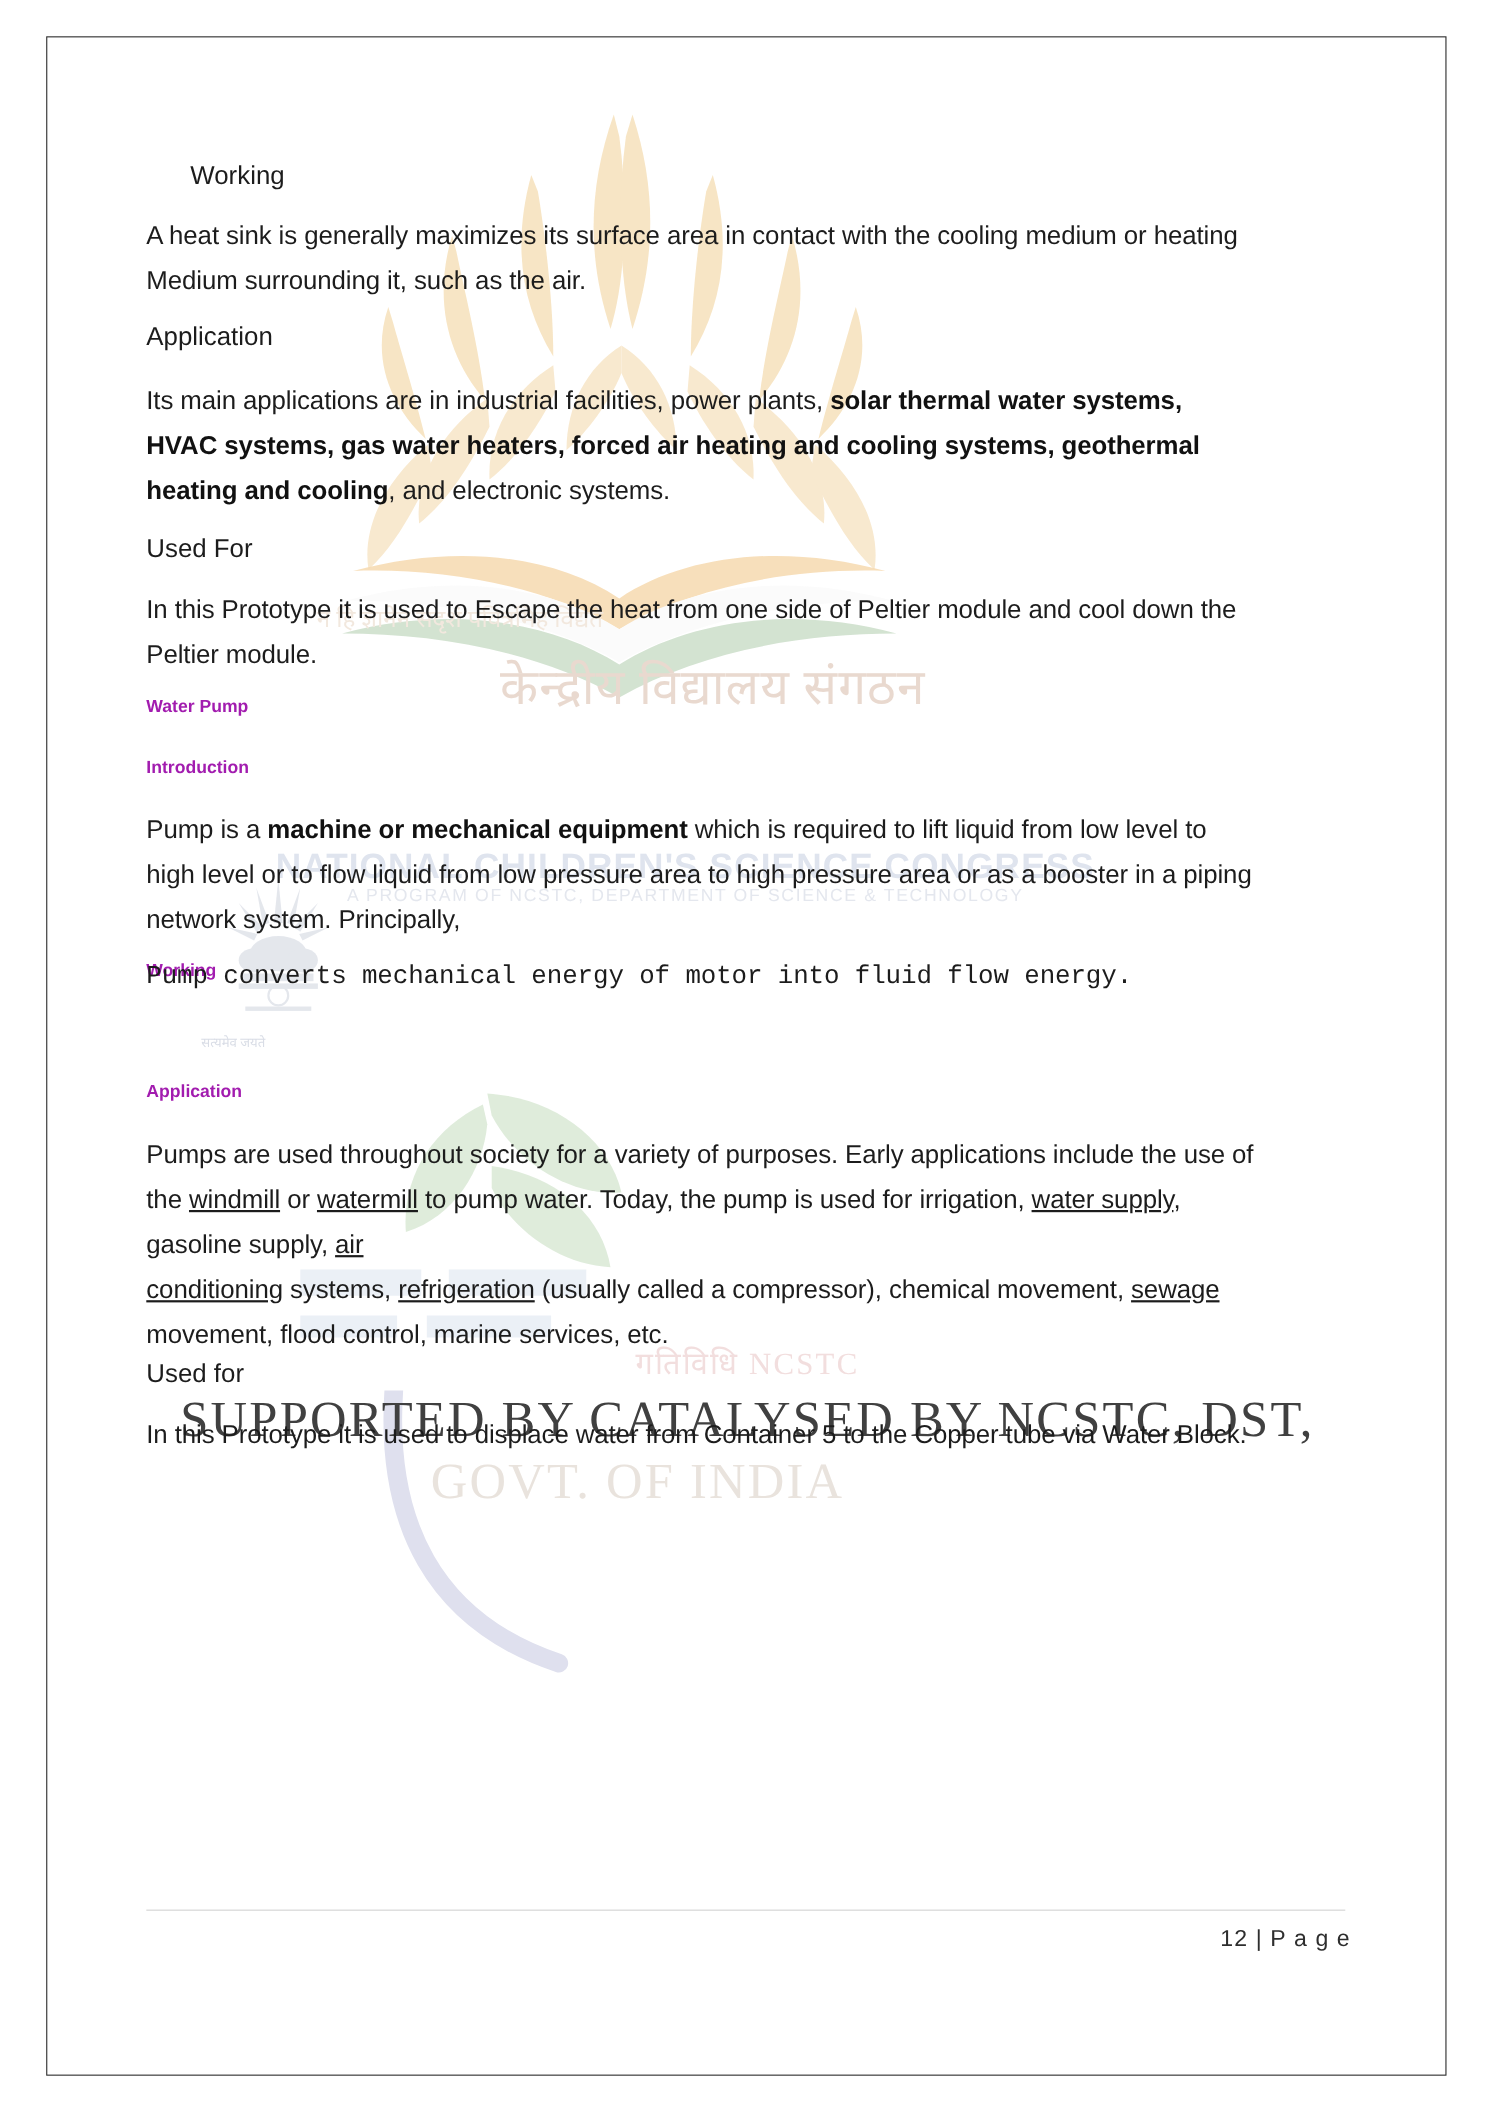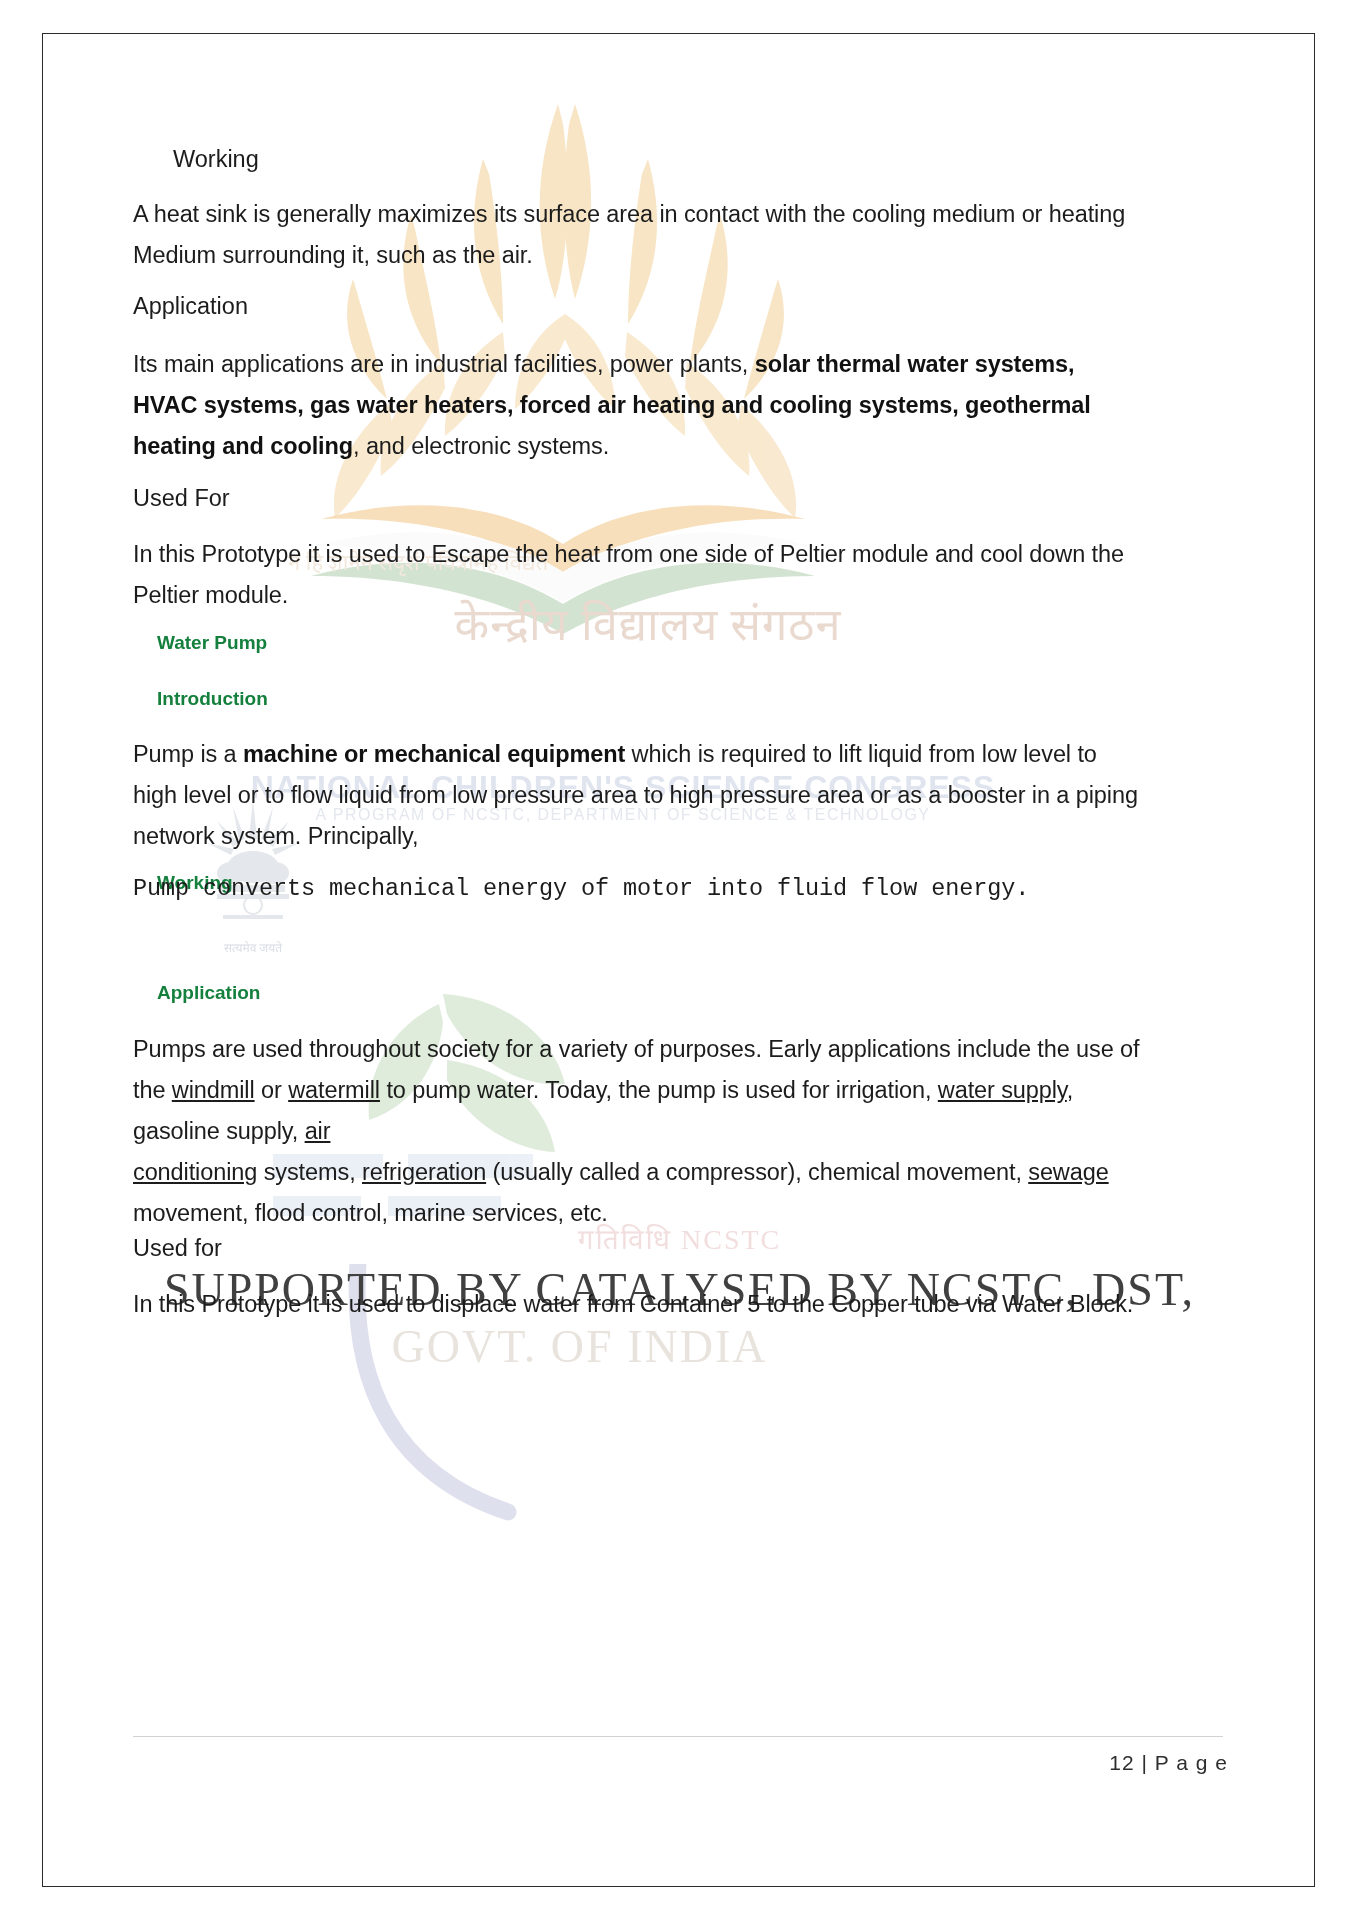--- a/index.html
+++ b/index.html
@@ -118,21 +118,21 @@
     top: 755px;
     width: 120px;
     height: 160px;
   }
   .wm-emblem svg { width: 100%; height: 100%; }
   .wm-emblem-caption {
     position: absolute;
     left: 140px;
     top: 905px;
     width: 140px;
-    text-align: center;
+    text-align: left;
     font-family: "Liberation Serif", serif;
     font-size: 12px;
     color: #d9dde6;
     white-space: nowrap;
   }
 
   
   .wm-leaf {
     position: absolute;
     left: 190px;
@@ -202,26 +202,25 @@
     left: 90px;
     width: 1010px;
     letter-spacing: -0.1px;
   }
   .para b, .para strong { font-weight: bold; color: #111; }
   .para .lnk { text-decoration: underline; }
 
   .heading {
     position: absolute;
     font-family: "Liberation Sans", sans-serif;
-    font-size: 19px;
+    font-size: 16px;
     line-height: 34px;
     font-weight: bold;
-    color: #15803d;
+    color: #a21caf;
     left: 90px;
-    margin-left: 24px;
   }
 
   .subtle-head {
     position: absolute;
     font-family: "Liberation Sans", sans-serif;
     font-size: 23.5px;
     line-height: 34px;
     color: #1c1c1c;
     left: 90px;
   }

